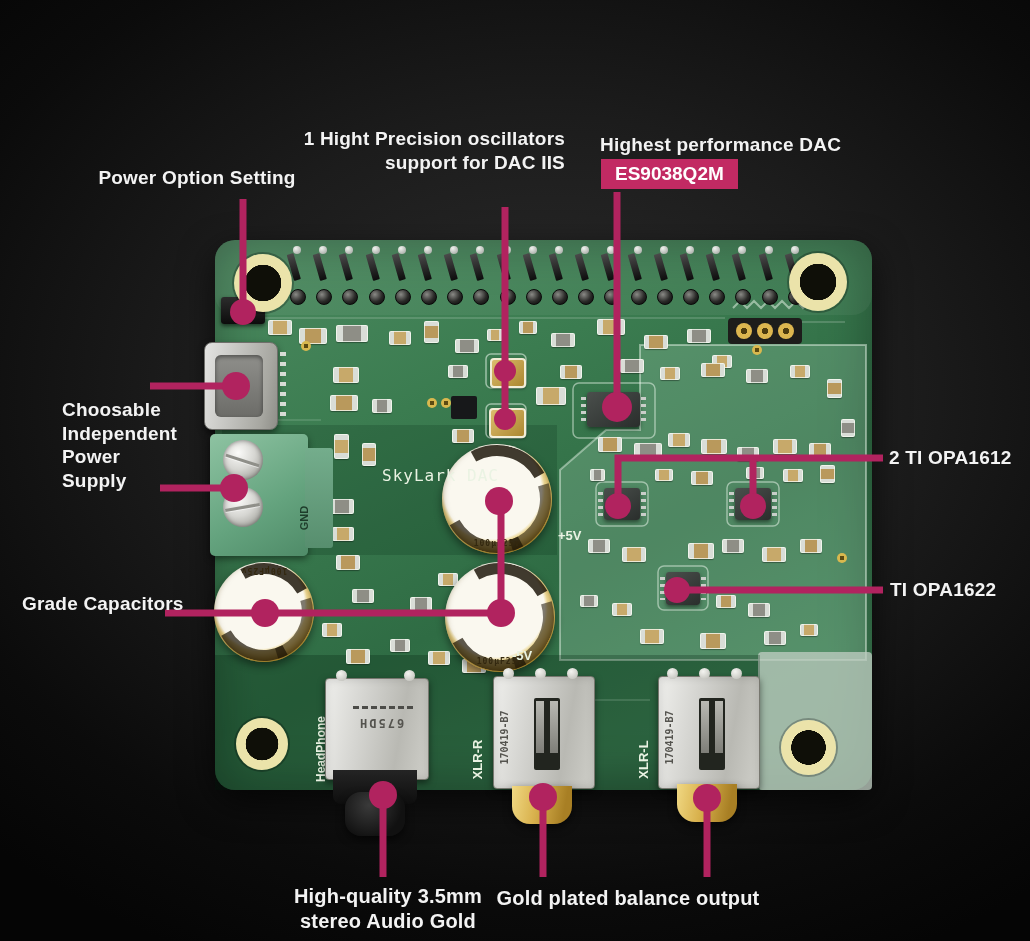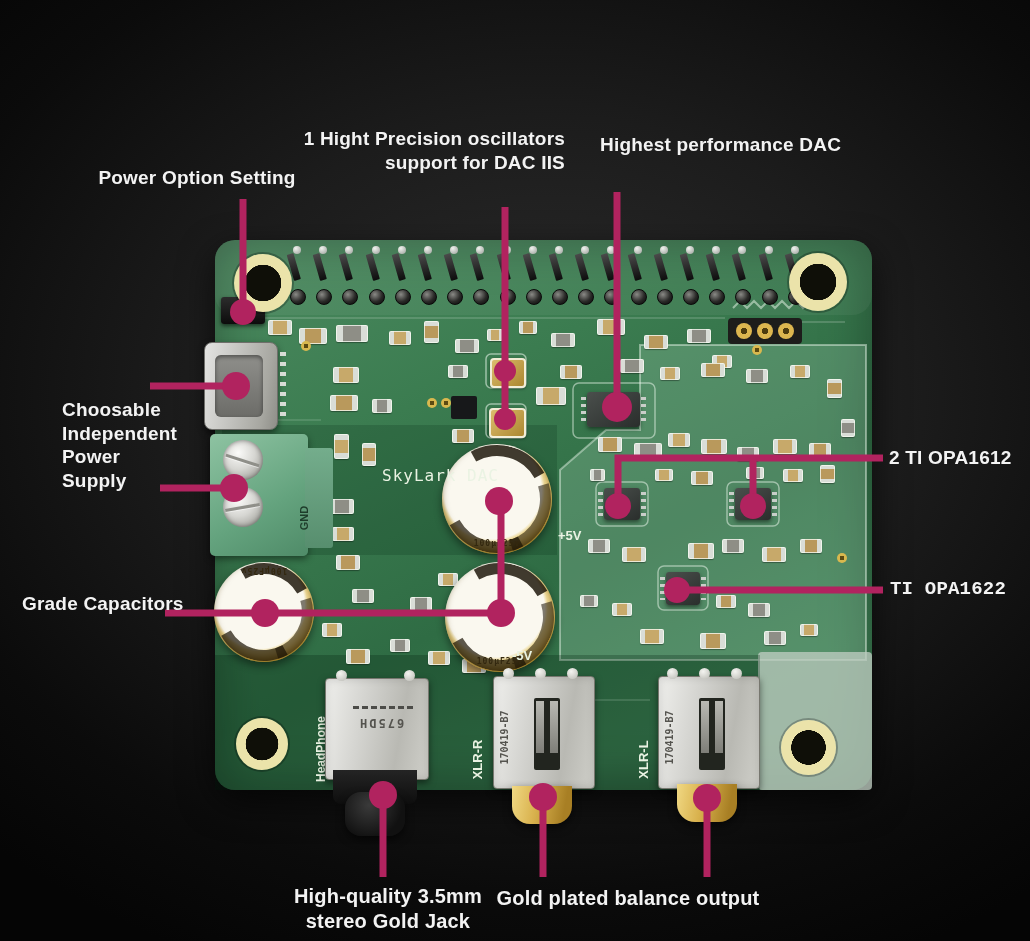--- a/index.html
+++ b/index.html
@@ -377,35 +377,36 @@
   </svg>
 
   <div class="lbl" style="left:57px;top:166px;width:280px;text-align:center;">Power Option Setting</div>
 
   <div class="lbl" style="left:280px;top:127px;width:285px;text-align:right;">
     <span class="ln">1 Hight Precision oscillators</span>
     <span class="ln">support for DAC IIS</span>
   </div>
 
   <div class="lbl" style="left:600px;top:133px;">Highest performance DAC</div>
+  <div class="badge">ES9038Q2M</div>
 
   <div class="lbl" style="left:62px;top:398px;">
     <span class="ln">Choosable</span>
     <span class="ln">Independent</span>
     <span class="ln">Power</span>
     <span class="ln">Supply</span>
   </div>
 
   <div class="lbl" style="left:22px;top:592px;line-height:24px;">
     <span class="ln">Grade Capacitors</span>
   </div>
 
   <div class="lbl" style="left:889px;top:446px;">2 TI OPA1612</div>
-  <div class="lbl" style="left:890px;top:578px;font-family:Liberation Mono, monospace;">TI OPA1622</div>
+  <div class="lbl" style="left:890px;top:578px;">TI OPA1622</div>
 
   <div class="lbl big" style="left:258px;top:884px;width:260px;text-align:center;">
     <span class="ln">High-quality 3.5mm</span>
-    <span class="ln">stereo Gold Jack</span>
+    <span class="ln">stereo Audio Gold</span>
   </div>
 
   <div class="lbl big" style="left:458px;top:886px;width:340px;text-align:center;">Gold plated balance output</div>
 
 </div>
 
 </body></html>

